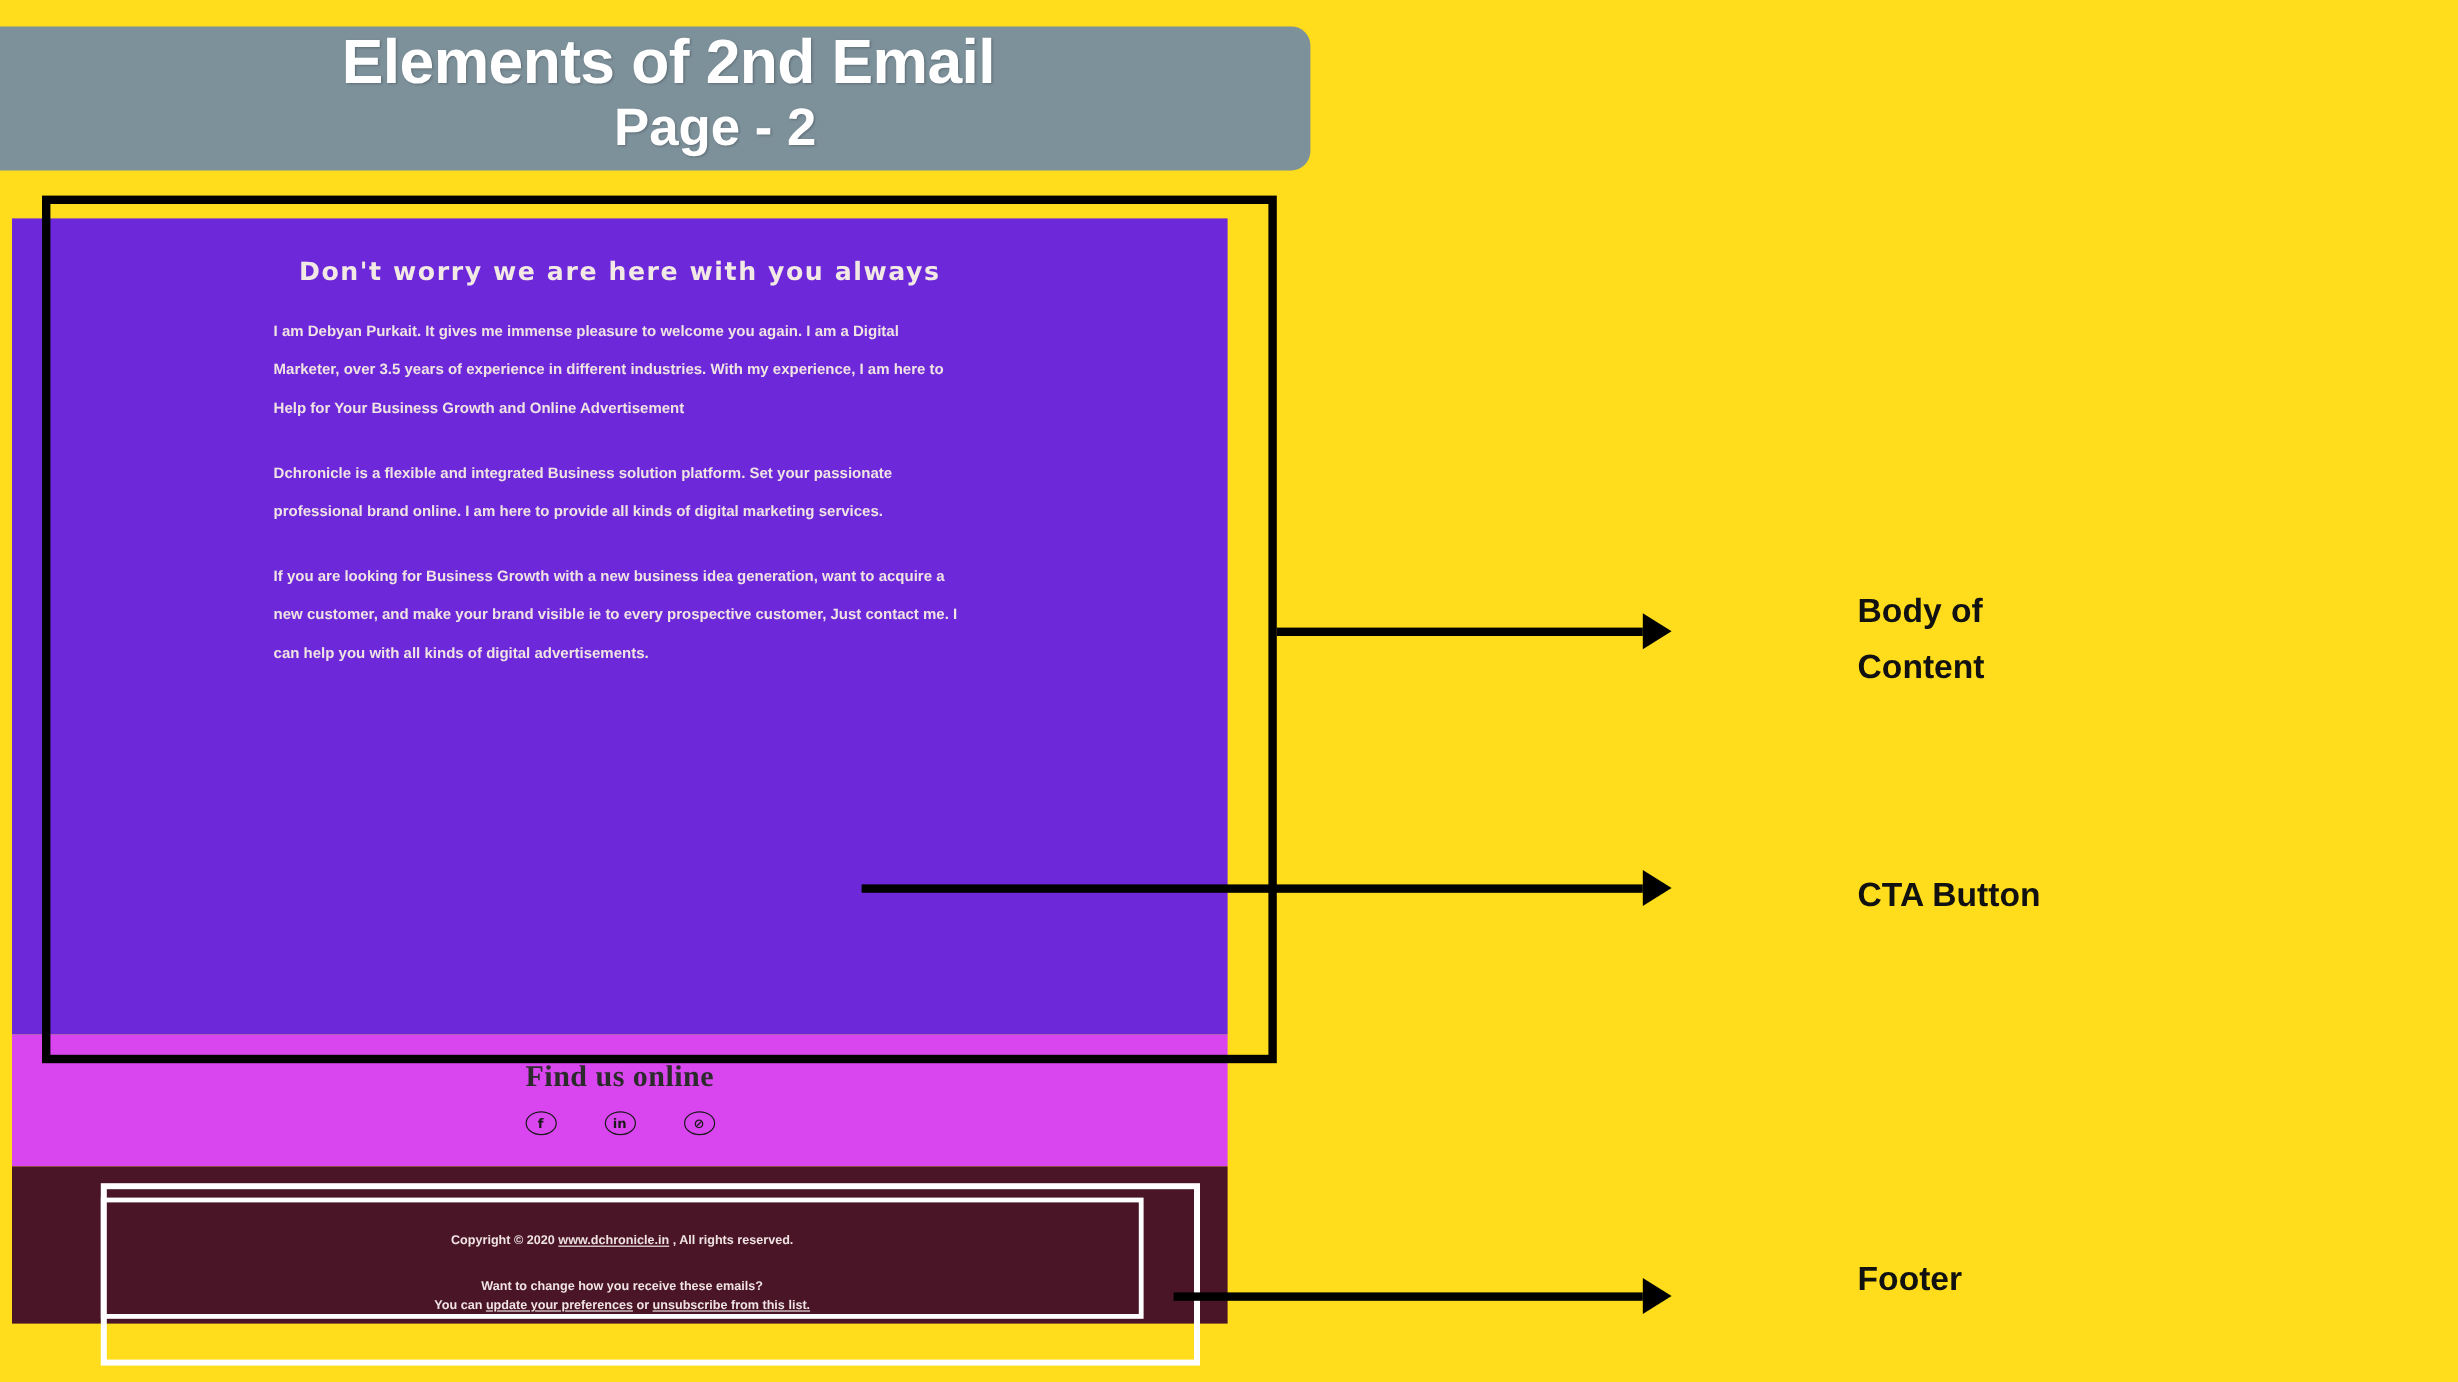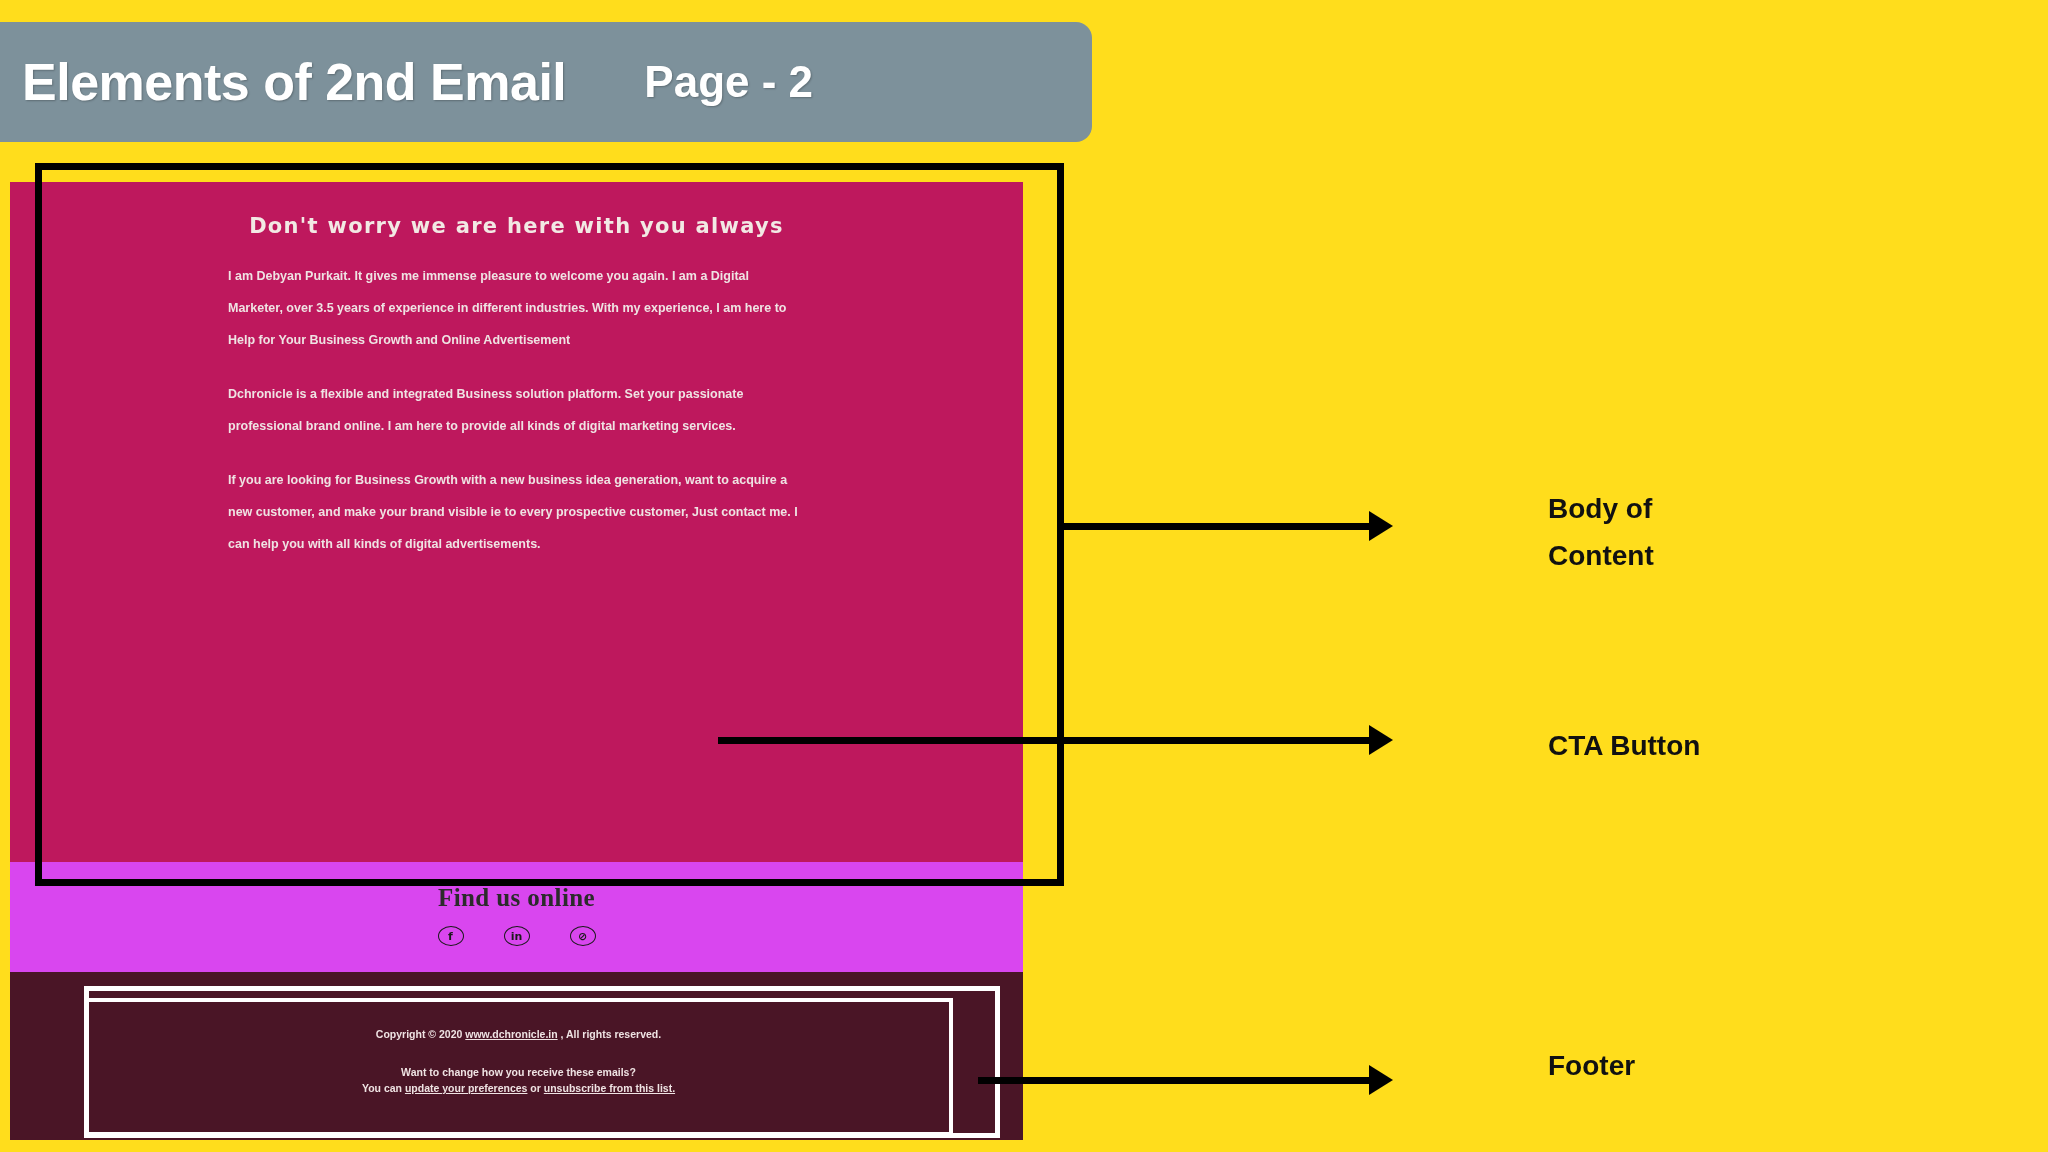--- a/index.html
+++ b/index.html
@@ -14,20 +14,21 @@
   #header-bar {
     position: absolute;
     left: 0; top: 22px;
     width: 1092px; height: 120px;
     background: #7D919B;
     border-top-right-radius: 16px;
     border-bottom-right-radius: 16px;
     display: flex;
     align-items: center;
     padding-left: 22px;
+    flex-direction: column;
   }
   #page-title {
     color: #ffffff;
     font-size: 52px;
     font-weight: bold;
     letter-spacing: -0.5px;
     text-shadow: 1px 1px 2px rgba(0,0,0,0.25);
   }
   #page-number {
     color: #ffffff;
@@ -38,21 +39,21 @@
   }
 
   
   #email-mock {
     position: absolute;
     left: 10px; top: 182px;
     width: 1013px;
     height: 958px;
   }
   #email-body {
-    background: #be185d;
+    background: #6d28d9;
     height: 680px;
     padding: 26px 0 0 0;
     position: relative;
   }
   #email-heading {
     color: #F2E9E4;
     font-size: 21px;
     font-weight: bold;
     text-align: center;
     letter-spacing: 1.3px;
@@ -115,21 +116,21 @@
     justify-content: center;
     font-size: 11px;
     font-weight: bold;
     color: #1A1A1A;
     font-family: "DejaVu Sans", sans-serif;
   }
 
   
   #email-footer {
     background: #4A1526;
-    height: 168px;
+    height: 131px;
     padding: 0;
     position: relative;
   }
   #footer-inner {
     position: absolute;
     left: 74px; top: 26px;
     right: 70px; bottom: 4px;
     border: 4px solid #ffffff;
     text-align: center;
     padding-top: 24px;

